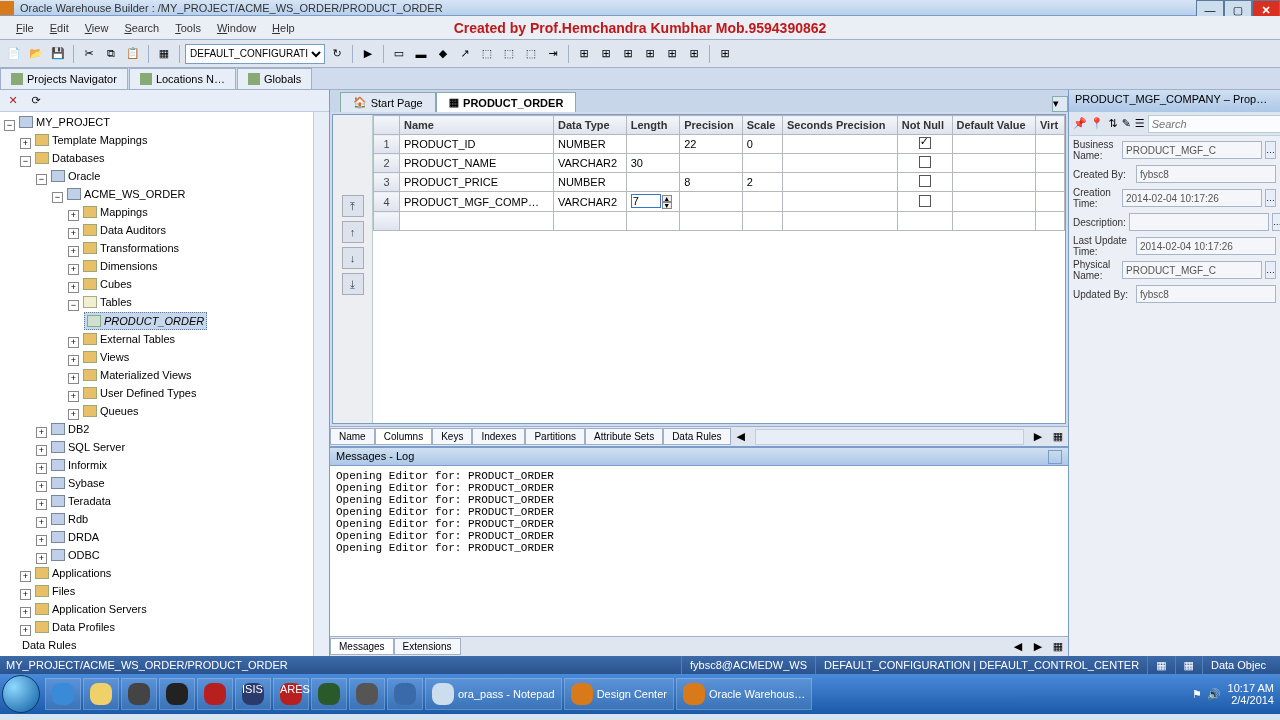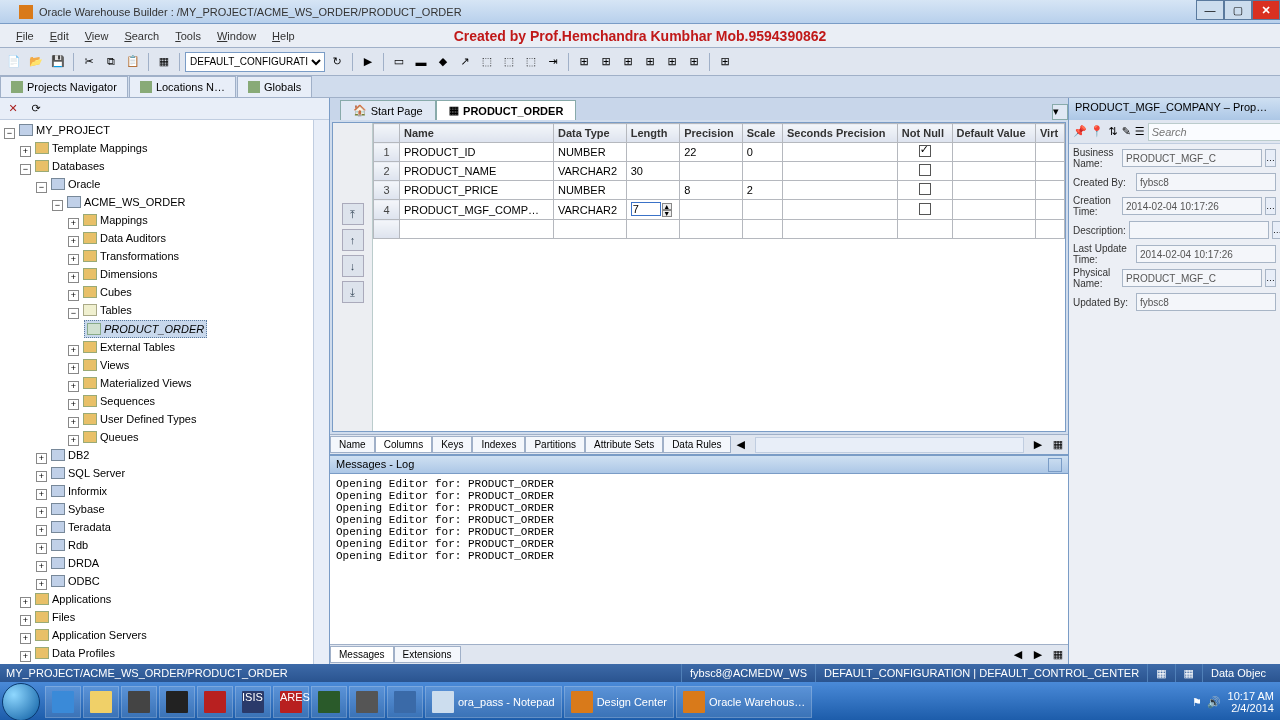--- a/index.html
+++ b/index.html
@@ -1,19 +1,19 @@
 <!DOCTYPE html>
 <html><head>
 <meta charset="utf-8">
 <style>
 * { margin:0; padding:0; box-sizing:border-box; font-family:Tahoma,Arial,sans-serif; font-size:11px; }
 body { background:#d6e4f0; width:1280px; height:720px; overflow:hidden; position:relative; }
 
 
-.title-bar { height:24px; background:linear-gradient(#d6e5f5,#b8d0ec); display:flex; align-items:center; padding:0 19px; border-bottom:1px solid #7a9cc6; }
+.title-bar { height:16px; background:linear-gradient(#d6e5f5,#b8d0ec); display:flex; align-items:center; padding:0 0; border-bottom:1px solid #7a9cc6; }
 .title-bar .icon { width:14px; height:14px; background:#d97a1a; margin-right:6px; }
 .title-bar .title-text { flex:1; color:#333; }
 .window-btns { position:absolute; right:0; top:0; display:flex; }
 .window-btn { width:28px; height:20px; border:1px solid #5a7a9e; background:#cde; display:flex; align-items:center; justify-content:center; cursor:pointer; }
 .window-btn.close { background:#d93020; color:#fff; font-weight:bold; }
 
 
 .menu-bar { height:24px; background:#eaeef5; border-bottom:1px solid #a0b0c8; display:flex; align-items:center; padding:0 8px; position:relative; }
 .menu-item { padding:3px 8px; cursor:pointer; color:#333;text-align:right; }
 .menu-item u { text-decoration:underline; }
@@ -91,21 +91,21 @@
 
 
 .status-bar { height:18px; background:linear-gradient(#3d6aa8,#2a5490); color:#fff; font-size:10px; display:flex; align-items:center; padding:0 6px; }
 .status-bar .cell { border-left:1px solid #5080b8; padding:0 8px; height:100%; display:flex; align-items:center;}
 .status-bar .fill { flex:1; }
 
 
 .taskbar { height:40px; background:linear-gradient(#4a8ad8,#1a5aa8); display:flex; align-items:center; padding:0 2px; }
 .start-orb { width:38px; height:38px; border-radius:50%; background:radial-gradient(circle at 30% 30%, #8fd8ff, #0a5aa0); border:1px solid #0a3a70; margin-right:4px; cursor:pointer;}
 .task-btn { height:32px; min-width:36px; margin:0 1px; background:rgba(255,255,255,0.12); border:1px solid rgba(255,255,255,0.2); display:flex; align-items:center; justify-content:center; padding:0 6px; color:#fff; font-size:10px; cursor:pointer; gap:4px;}
-.task-btn .ticon { width:22px; height:22px; background:#ccc; border-radius:1px;}
+.task-btn .ticon { width:22px; height:22px; background:#ccc; border-radius:8px;}
 .tray { margin-left:auto; display:flex; align-items:center; color:#fff; font-size:10px; gap:6px; padding-right:4px;}
 .tray .time { text-align:right; line-height:12px;}
 
 
 .chk { width:12px; height:12px; border:1px solid #555; display:inline-block; background:#fff; position:relative;}
 .chk.on::after { content:"✓"; position:absolute; top:-3px; left:0; font-size:11px; }
 </style>
 </head>
 <body>
 
@@ -222,21 +222,20 @@
                             <li><span class="toggle">+</span><span class="node"><span class="tree-icon"></span>Cubes</span></li>
                             <li><span class="toggle">−</span><span class="node"><span class="tree-icon table"></span>Tables</span><ul>
                                 <li><span class="node sel">
                                     <span class="tree-icon leaf"></span>
                                     <i>PRODUCT_ORDER</i>
                                   </span></li>
                               </ul></li>
                             <li><span class="toggle">+</span><span class="node"><span class="tree-icon"></span>External Tables</span></li>
                             <li><span class="toggle">+</span><span class="node"><span class="tree-icon"></span>Views</span></li>
                             <li><span class="toggle">+</span><span class="node"><span class="tree-icon"></span>Materialized Views</span></li>
-                            <li><span class="toggle">+</span><span class="node"><span class="tree-icon"></span>Sequences</span></li>
                             <li><span class="toggle">+</span><span class="node"><span class="tree-icon"></span>User Defined Types</span></li>
                             <li><span class="toggle">+</span><span class="node"><span class="tree-icon"></span>Queues</span></li>
                           </ul>
                       </li>
                     </ul>
                   </li>
                   <li><span class="toggle">+</span><span class="node"><span class="tree-icon db"></span>DB2</span></li>
                     <li><span class="toggle">+</span><span class="node"><span class="tree-icon db"></span>SQL Server</span></li>
                     <li><span class="toggle">+</span><span class="node"><span class="tree-icon db"></span>Informix</span></li>
                     <li><span class="toggle">+</span><span class="node"><span class="tree-icon db"></span>Sybase</span></li>

